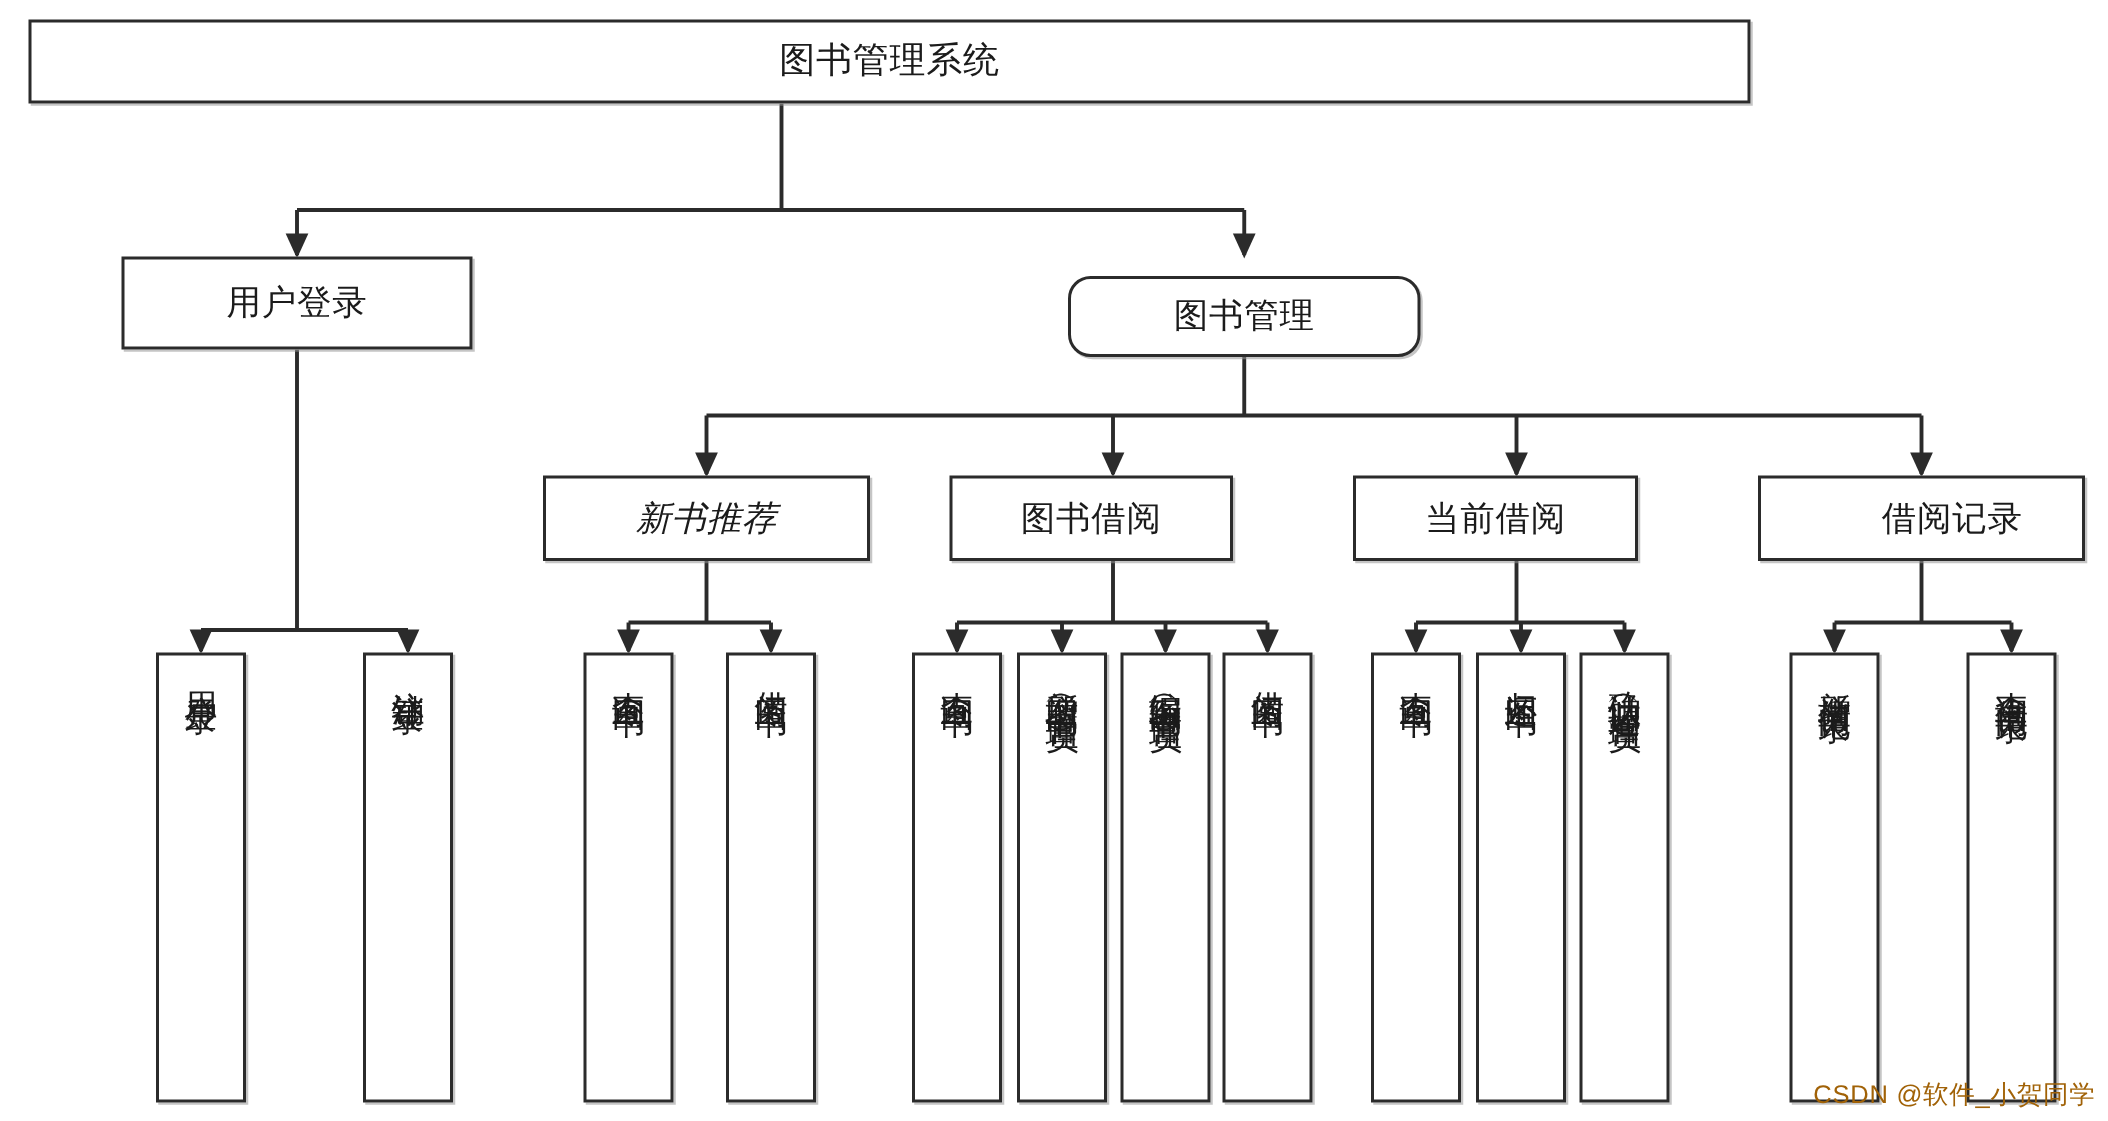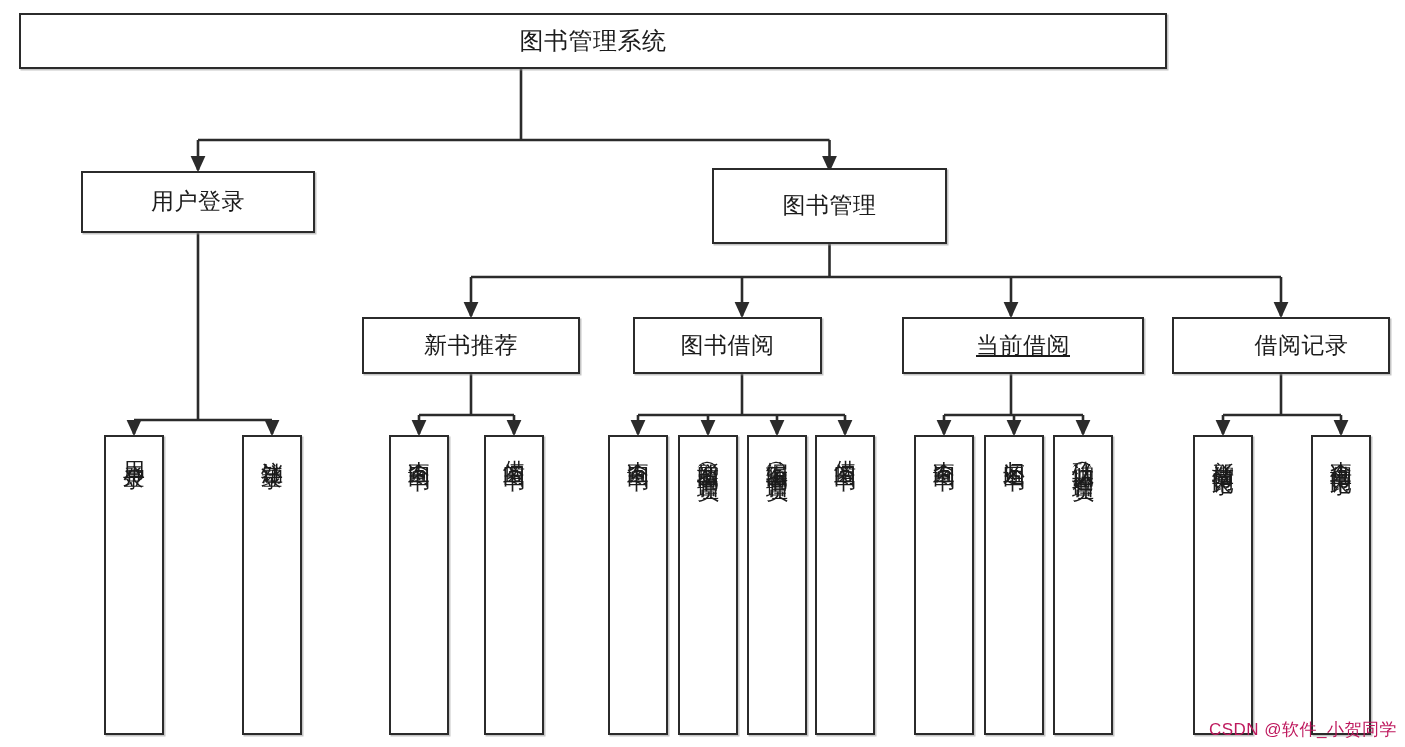--- a/index.html
+++ b/index.html
@@ -60,21 +60,21 @@
     font-size: 22px;
     line-height: 1.0;
     letter-spacing: 3px;
     white-space: nowrap;
   }
   #watermark {
     position: absolute;
     right: 8px;
     bottom: 6px;
     font-size: 17px;
-    color: #be185d;
+    color: #a16207;
     letter-spacing: 0.5px;
     white-space: nowrap;
   }
 </style>
 </head>
 <body>
 
 <div id="canvas">
 
   <svg id="edges" viewBox="0 0 1405 747" width="1405" height="747">
@@ -120,30 +120,30 @@
       </g>
   </svg>
 
   <div id="nodes">
       <div class="node h root" style="left: 19px; top: 13px; width: 1148px; height: 56px;">
         <span class="label">图书管理系统</span>
       </div>
       <div class="node h" style="left: 81px; top: 171px; width: 234px; height: 62px;">
         <span class="label">用户登录</span>
       </div>
-      <div class="node h" style="left: 712px; top: 168px; width: 235px; height: 76px;">
+      <div class="node h" style="left: 712px; top: 184px; width: 235px; height: 54px; border-radius: 15px;">
         <span class="label">图书管理</span>
       </div>
-      <div class="node h" style="left: 362px; top: 317px; width: 218px; height: 57px;">
+      <div class="node h" style="left: 362px; top: 317px; width: 218px; height: 57px; font-style: italic;">
         <span class="label">新书推荐</span>
       </div>
       <div class="node h" style="left: 633px; top: 317px; width: 189px; height: 57px;">
         <span class="label">图书借阅</span>
       </div>
-      <div class="node h" style="left: 902px; top: 317px; width: 242px; height: 57px; text-decoration: underline;">
+      <div class="node h" style="left: 902px; top: 317px; width: 190px; height: 57px;">
         <span class="label">当前借阅</span>
       </div>
       <div class="node h" style="left: 1172px; top: 317px; width: 218px; height: 57px; padding-left: 41px;">
         <span class="label">借阅记录</span>
       </div>
       <div class="node v" style="left: 104px; top: 435px; width: 60px; height: 300px;">
         <span class="label">用户登录</span>
       </div>
       <div class="node v" style="left: 242px; top: 435px; width: 60px; height: 300px;">
         <span class="label">注销登录</span>

